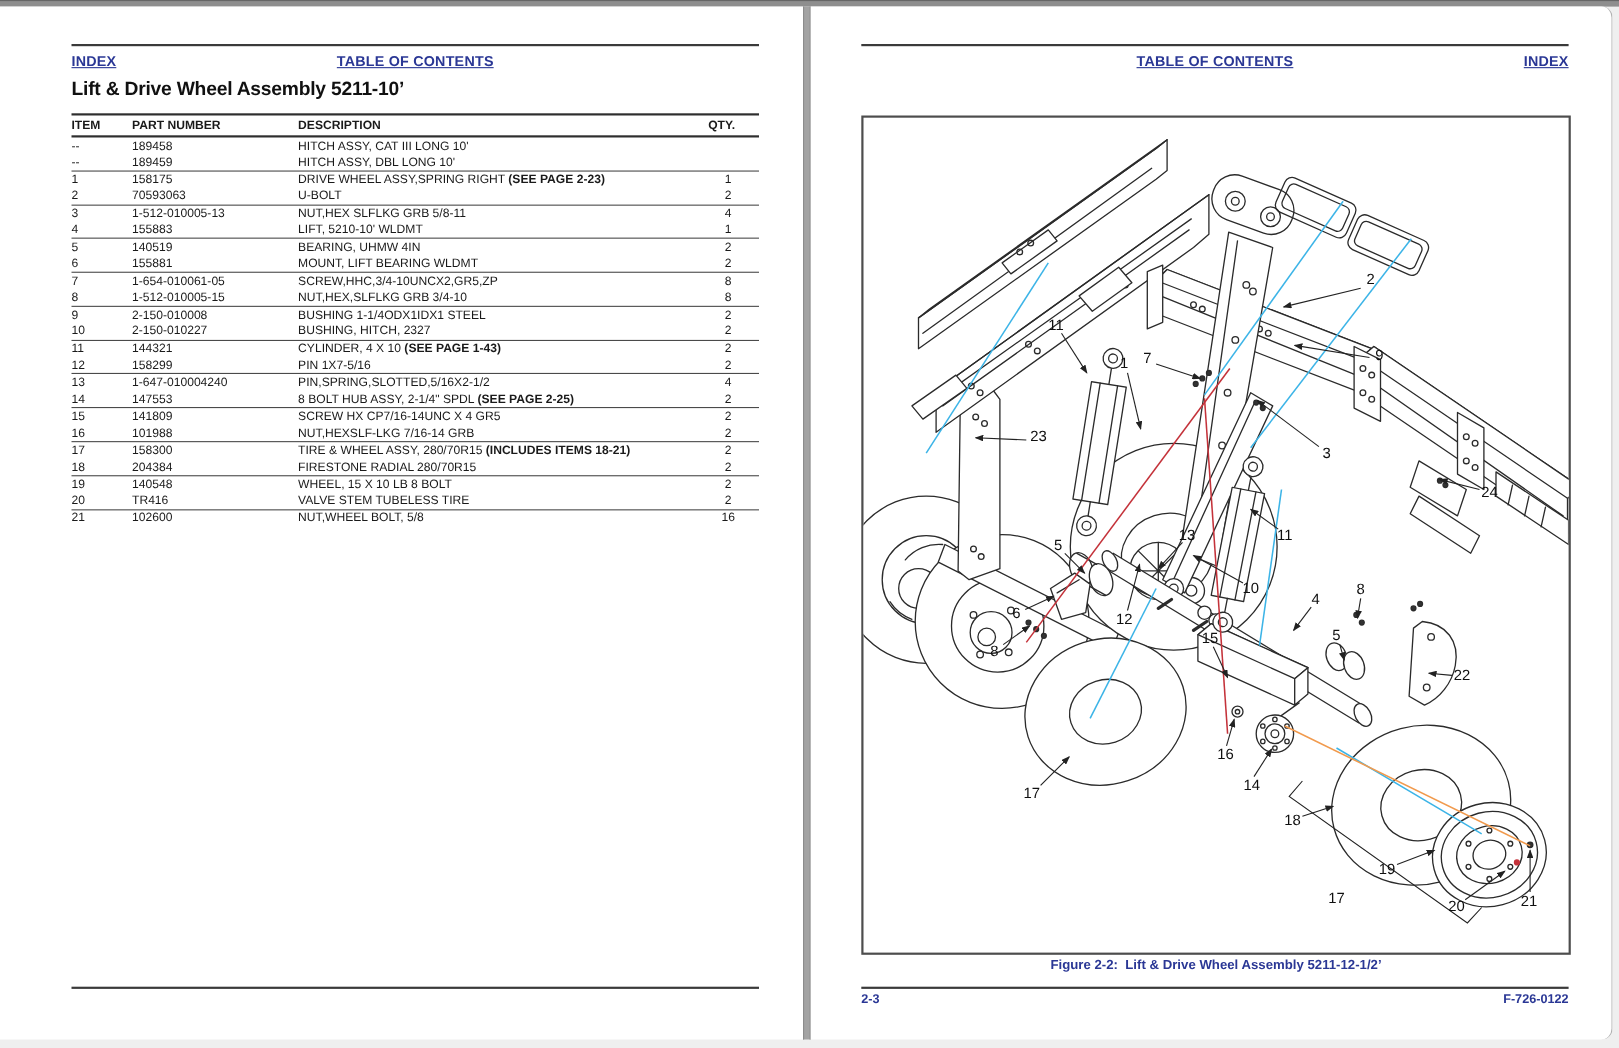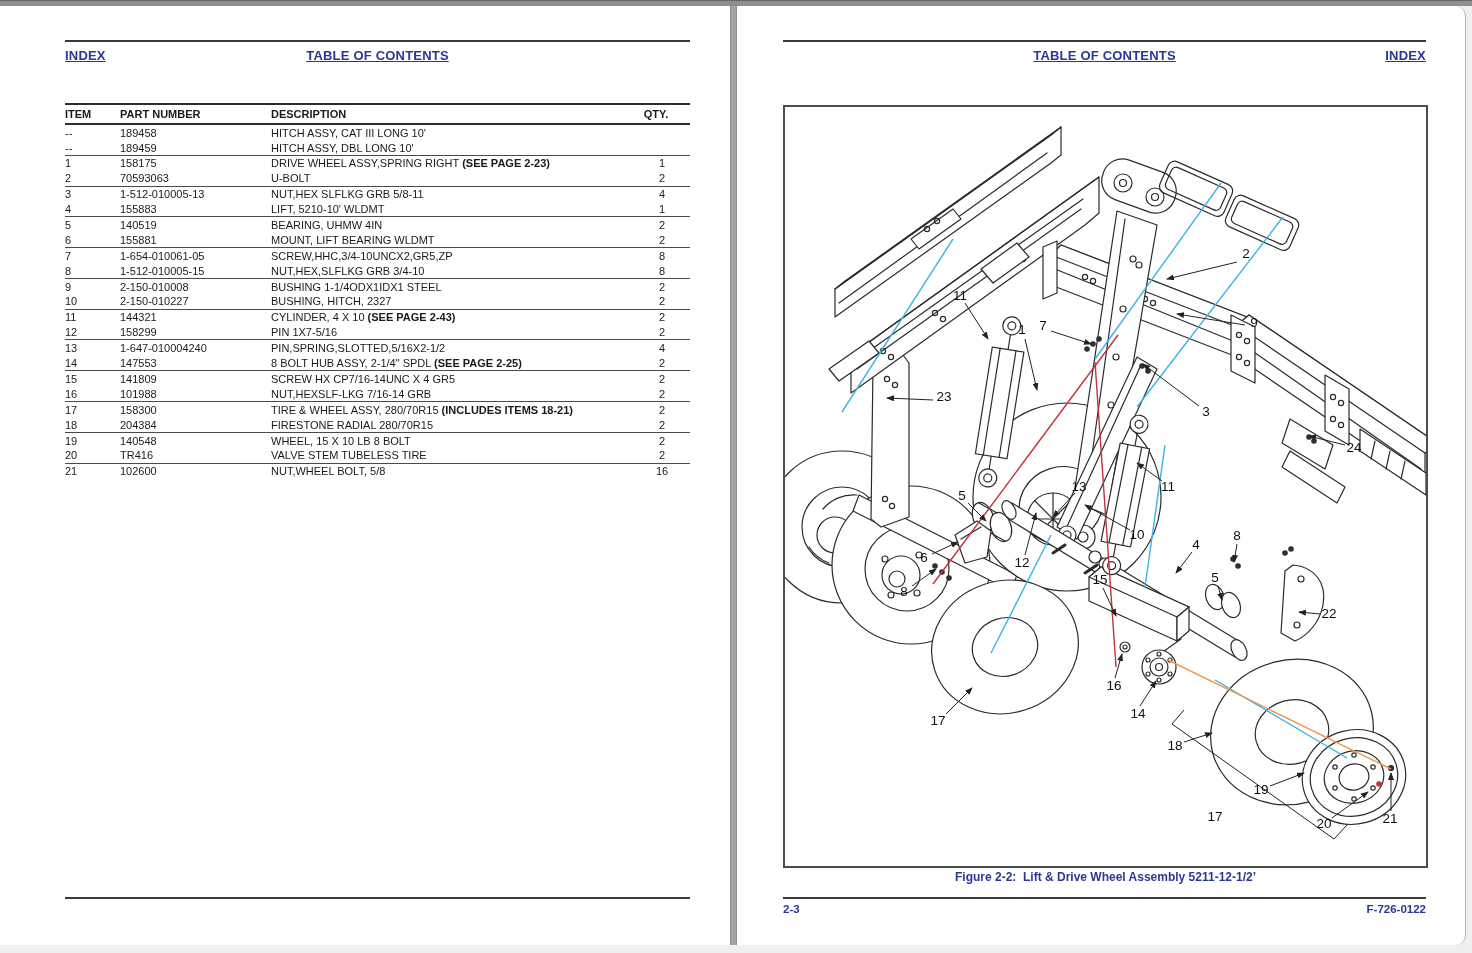--- a/index.html
+++ b/index.html
@@ -39,20 +39,21 @@
 </style>
 </head>
 <body>
 
 <div class="top-strip"></div>
 
 <div class="page page-left">
   <span class="navlink" style="left:65px;">INDEX</span>
   <span class="navlink nav-center-l">TABLE OF CONTENTS</span>
   <div class="rule" style="left:65px;top:34px;width:625px;"></div>
+  <div class="ptitle" style="left:65px;">Lift &amp; Drive Wheel Assembly 5211-10’</div>
 
   <div class="ptable">
     <div class="thead">
       <span class="c-item">ITEM</span>
       <span class="c-part">PART NUMBER</span>
       <span class="c-desc">DESCRIPTION</span>
       <span class="c-qty">QTY.</span>
     </div>
     <div class="tbody">
         <div class="prow">
@@ -123,21 +124,21 @@
         </div>
         <div class="prow">
           <span class="c-item">10</span>
           <span class="c-part">2-150-010227</span>
           <span class="c-desc"><span class="dn">BUSHING, HITCH, 2327</span><b class="db"></b></span>
           <span class="c-qty">2</span>
         </div>
         <div class="prow">
           <span class="c-item">11</span>
           <span class="c-part">144321</span>
-          <span class="c-desc"><span class="dn">CYLINDER, 4 X 10 </span><b class="db">(SEE PAGE 2-43)</b></span>
+          <span class="c-desc"><span class="dn">CYLINDER, 4 X 10 </span><b class="db">(SEE PAGE 1-43)</b></span>
           <span class="c-qty">2</span>
         </div>
         <div class="prow">
           <span class="c-item">12</span>
           <span class="c-part">158299</span>
           <span class="c-desc"><span class="dn">PIN 1X7-5/16</span><b class="db"></b></span>
           <span class="c-qty">2</span>
         </div>
         <div class="prow">
           <span class="c-item">13</span>

